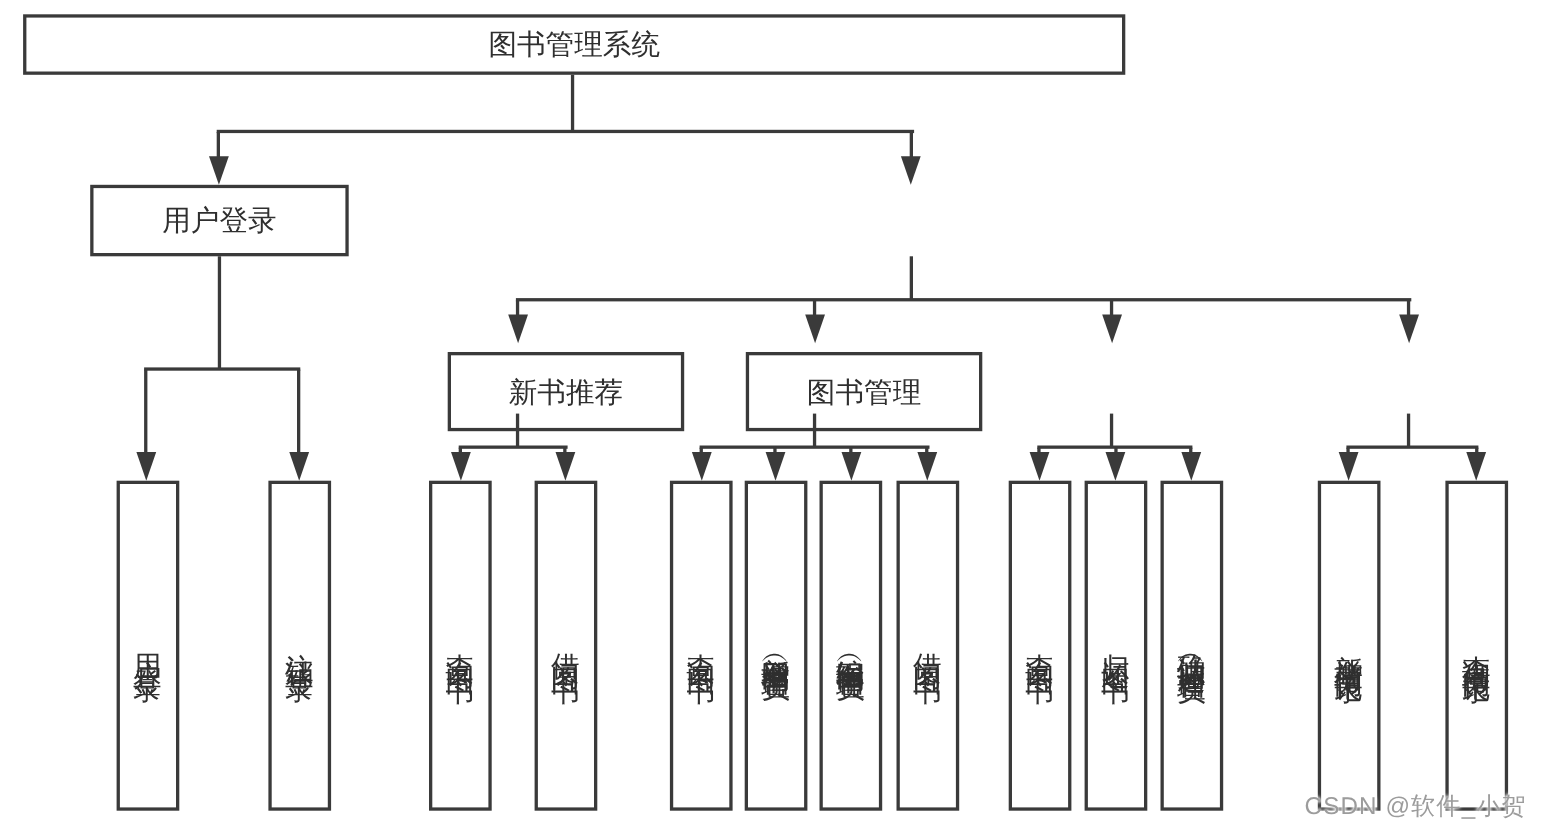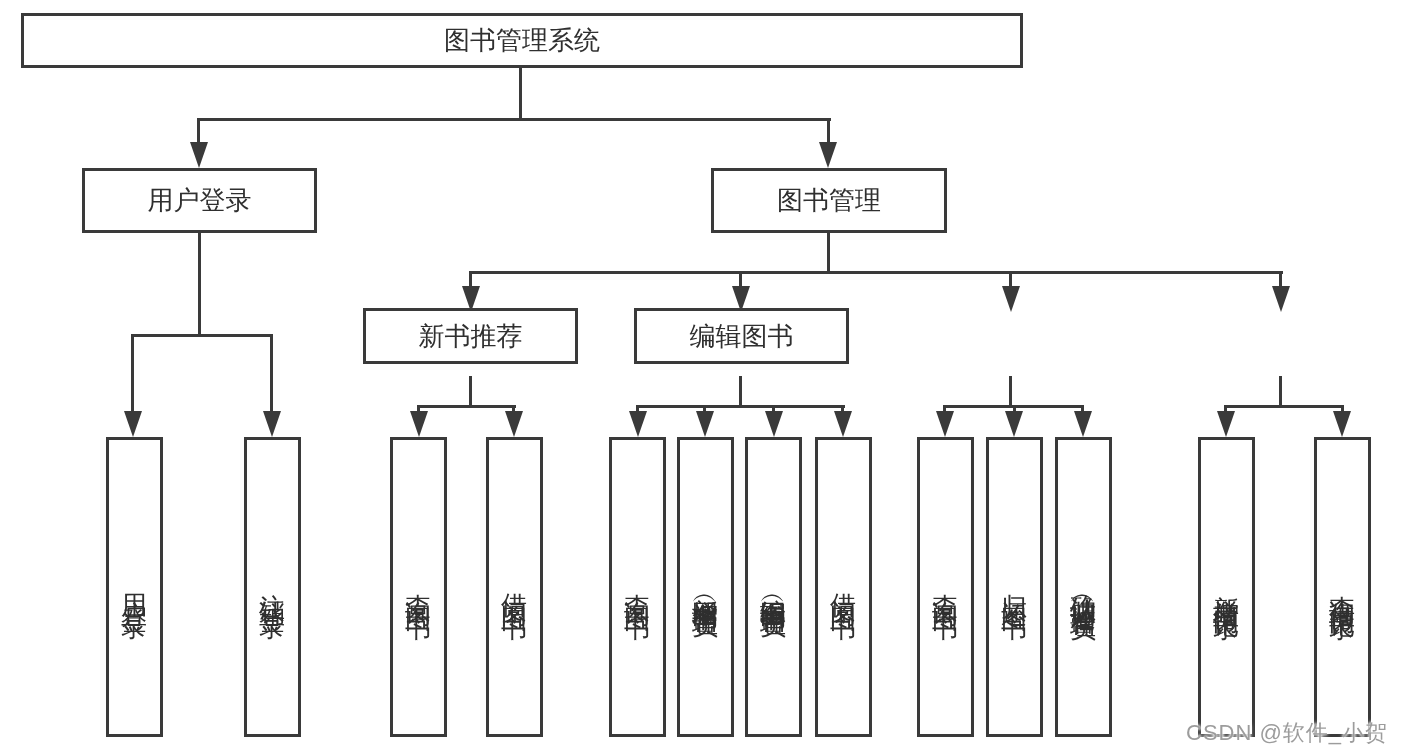--- a/index.html
+++ b/index.html
@@ -6,21 +6,21 @@
   #canvas{
     position:relative;width:1405px;height:747px;background:#ffffff;
     font-family:"Liberation Sans","DejaVu Sans",sans-serif;color:#2f2f2f;overflow:hidden;
   }
   .box{
     position:absolute;background:#fff;border:3px solid #3a3a3a;box-sizing:border-box;
     display:flex;align-items:center;justify-content:center;
     font-size:26px;color:#2f2f2f;white-space:nowrap;
   }
   .leaf{width:57px;top:437px;height:300px;}
-  .l3{top:308px;width:215px;height:56px;}
+  .l3{top:320px;width:215px;height:72px;margin-left:44px;}
   .l2{top:168px;height:65px;}
   .vlabel{writing-mode:vertical-rl;text-orientation:mixed;line-height:1;}
   .sp7{letter-spacing:7px;}
   .sp4{letter-spacing:4px;}
   .sp3{letter-spacing:3px;}
   .sp2{letter-spacing:2px;}
   .line{position:absolute;background:#3a3a3a;}
   .arrow{
     position:absolute;width:0;height:0;
     border-left:9px solid transparent;border-right:9px solid transparent;
@@ -44,23 +44,20 @@
   <div class="line" style="left:519px;top:68px;width:3px;height:52px;"></div>
   <div class="line" style="left:197px;top:118px;width:634px;height:3px;"></div>
   <div class="line" style="left:197px;top:120px;width:3px;height:26px;"></div>
   <div class="arrow" style="left:190px;top:142px;"></div>
   <div class="line" style="left:827px;top:120px;width:3px;height:26px;"></div>
   <div class="arrow" style="left:819px;top:142px;"></div>
 
   <div class="box l2" style="left:82px;width:235px;">
     <span>用户登录</span>
   </div>
-  <div class="box l2" style="left:711px;width:236px;">
-    <span>图书管理</span>
-  </div>
 
   <div class="line" style="left:198px;top:233px;width:3px;height:103px;"></div>
   <div class="line" style="left:131px;top:334px;width:142px;height:3px;"></div>
   <div class="line" style="left:131px;top:336px;width:3px;height:76px;"></div>
   <div class="arrow" style="left:124px;top:411px;"></div>
   <div class="line" style="left:270px;top:336px;width:3px;height:76px;"></div>
   <div class="arrow" style="left:263px;top:411px;"></div>
 
   <div class="line" style="left:827px;top:233px;width:3px;height:40px;"></div>
   <div class="line" style="left:469px;top:271px;width:814px;height:3px;"></div>
@@ -70,21 +67,21 @@
   <div class="arrow" style="left:732px;top:286px;"></div>
   <div class="line" style="left:1009px;top:273px;width:3px;height:14px;"></div>
   <div class="arrow" style="left:1002px;top:286px;"></div>
   <div class="line" style="left:1279px;top:273px;width:3px;height:14px;"></div>
   <div class="arrow" style="left:1272px;top:286px;"></div>
 
   <div class="box l3" style="left:363px;">
     <span>新书推荐</span>
   </div>
   <div class="box l3" style="left:634px;">
-    <span>编辑图书</span>
+    <span>图书管理</span>
   </div>
 
   <div class="line" style="left:469px;top:376px;width:3px;height:31px;"></div>
   <div class="line" style="left:417px;top:405px;width:99px;height:3px;"></div>
   <div class="line" style="left:417px;top:407px;width:3px;height:6px;"></div>
   <div class="arrow" style="left:410px;top:411px;"></div>
   <div class="line" style="left:512px;top:407px;width:3px;height:6px;"></div>
   <div class="arrow" style="left:505px;top:411px;"></div>
 
   <div class="line" style="left:739px;top:376px;width:3px;height:31px;"></div>

